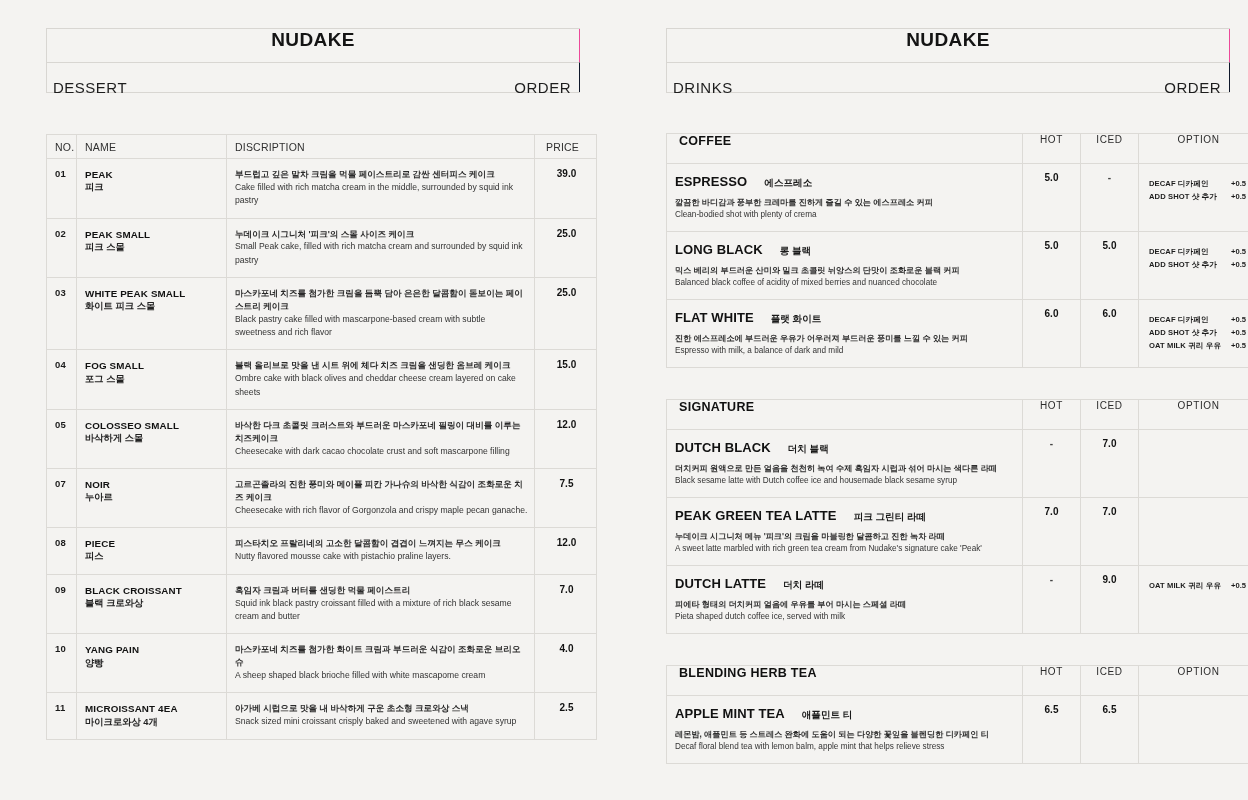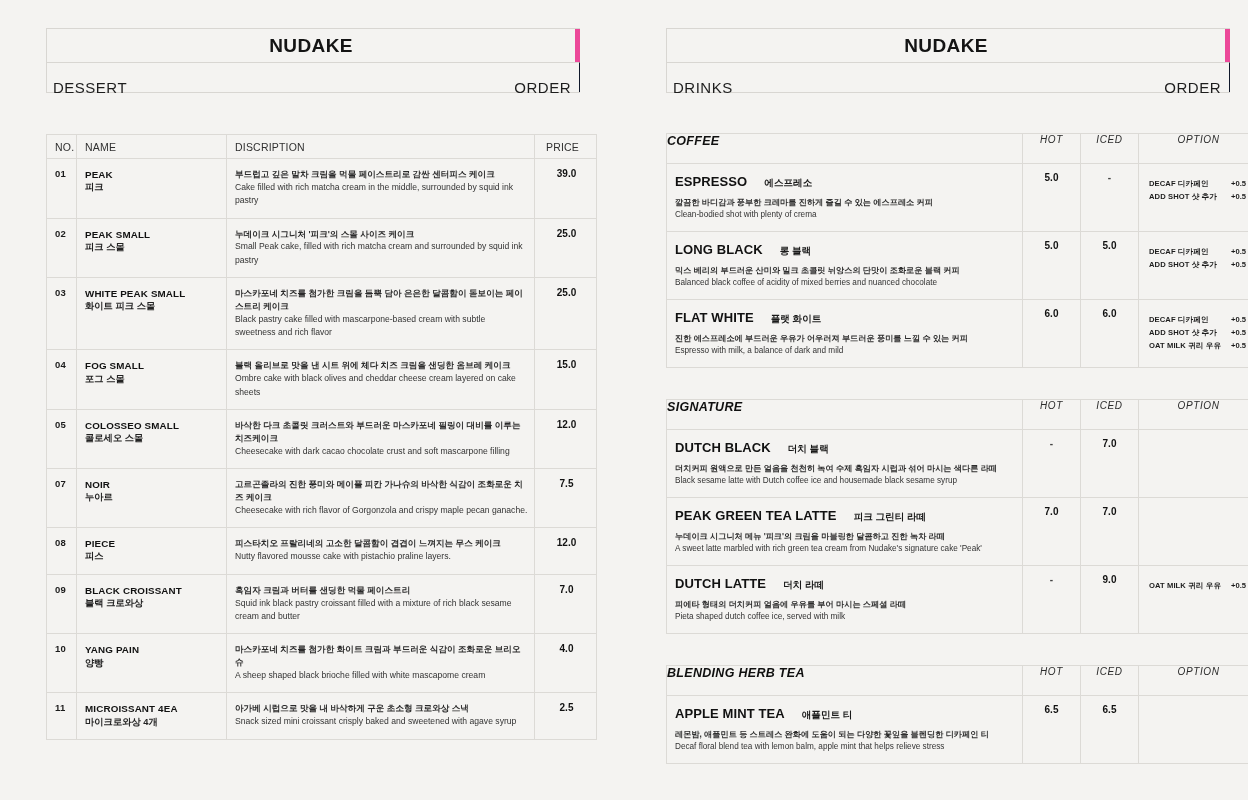--- a/index.html
+++ b/index.html
@@ -34,24 +34,23 @@
   }
 
   
   .brand-block {
     border-top: 1px solid #d8d6d2;
     border-bottom: 1px solid #d8d6d2;
   }
   .brand-row {
     height: 33px;
     display: flex;
-    align-items: center;
     justify-content: center;
     border-left: 1px solid #d8d6d2;
-    border-right: 5px solid #ec4899;
+    border-right: 1px solid #ec4899;
     box-sizing: border-box;
   }
   .brand-title {
     font-size: 19px;
     font-weight: bold;
     letter-spacing: 0.4px;
     color: #141414;
   }
   .menu-row {
     height: 30px;
@@ -149,22 +148,21 @@
 
   
   .drink-section { margin-top: 0; }
   .drink-section + .drink-section { margin-top: 31px; }
   .coffee-wrap { margin-top: 40px; }
 
   .drink-table th {
     height: 30px;
     font-weight: bold;
     vertical-align: middle;
-    padding: 0 0;
-    font-style: italic;
+    padding: 0 12px;
   }
   .drink-table th.cat {
     text-align: left;
     font-size: 12.5px;
     letter-spacing: 0.3px;
     color: #101010;
   }
   .drink-table th.colh {
     text-align: center;
     font-size: 10px;
@@ -303,21 +301,21 @@
               <td class="c-desc">
                 <div class="desc-ko">블랙 올리브로 맛을 낸 시트 위에 체다 치즈 크림을 샌딩한 옴브레 케이크</div>
                 <div class="desc-en">Ombre cake with black olives and cheddar cheese cream layered on cake sheets</div>
               </td>
               <td class="c-price cell-price">15.0</td>
             </tr>
             <tr class="r2">
               <td class="c-no cell-no">05</td>
               <td class="c-name">
                 <div class="name-en">COLOSSEO SMALL</div>
-                <div class="name-ko">콜로세오 스몰</div>
+                <div class="name-ko">바삭하게 스몰</div>
               </td>
               <td class="c-desc">
                 <div class="desc-ko">바삭한 다크 초콜릿 크러스트와 부드러운 마스카포네 필링이 대비를 이루는 치즈케이크</div>
                 <div class="desc-en">Cheesecake with dark cacao chocolate crust and soft mascarpone filling</div>
               </td>
               <td class="c-price cell-price">12.0</td>
             </tr>
             <tr class="r2">
               <td class="c-no cell-no">07</td>
               <td class="c-name">

